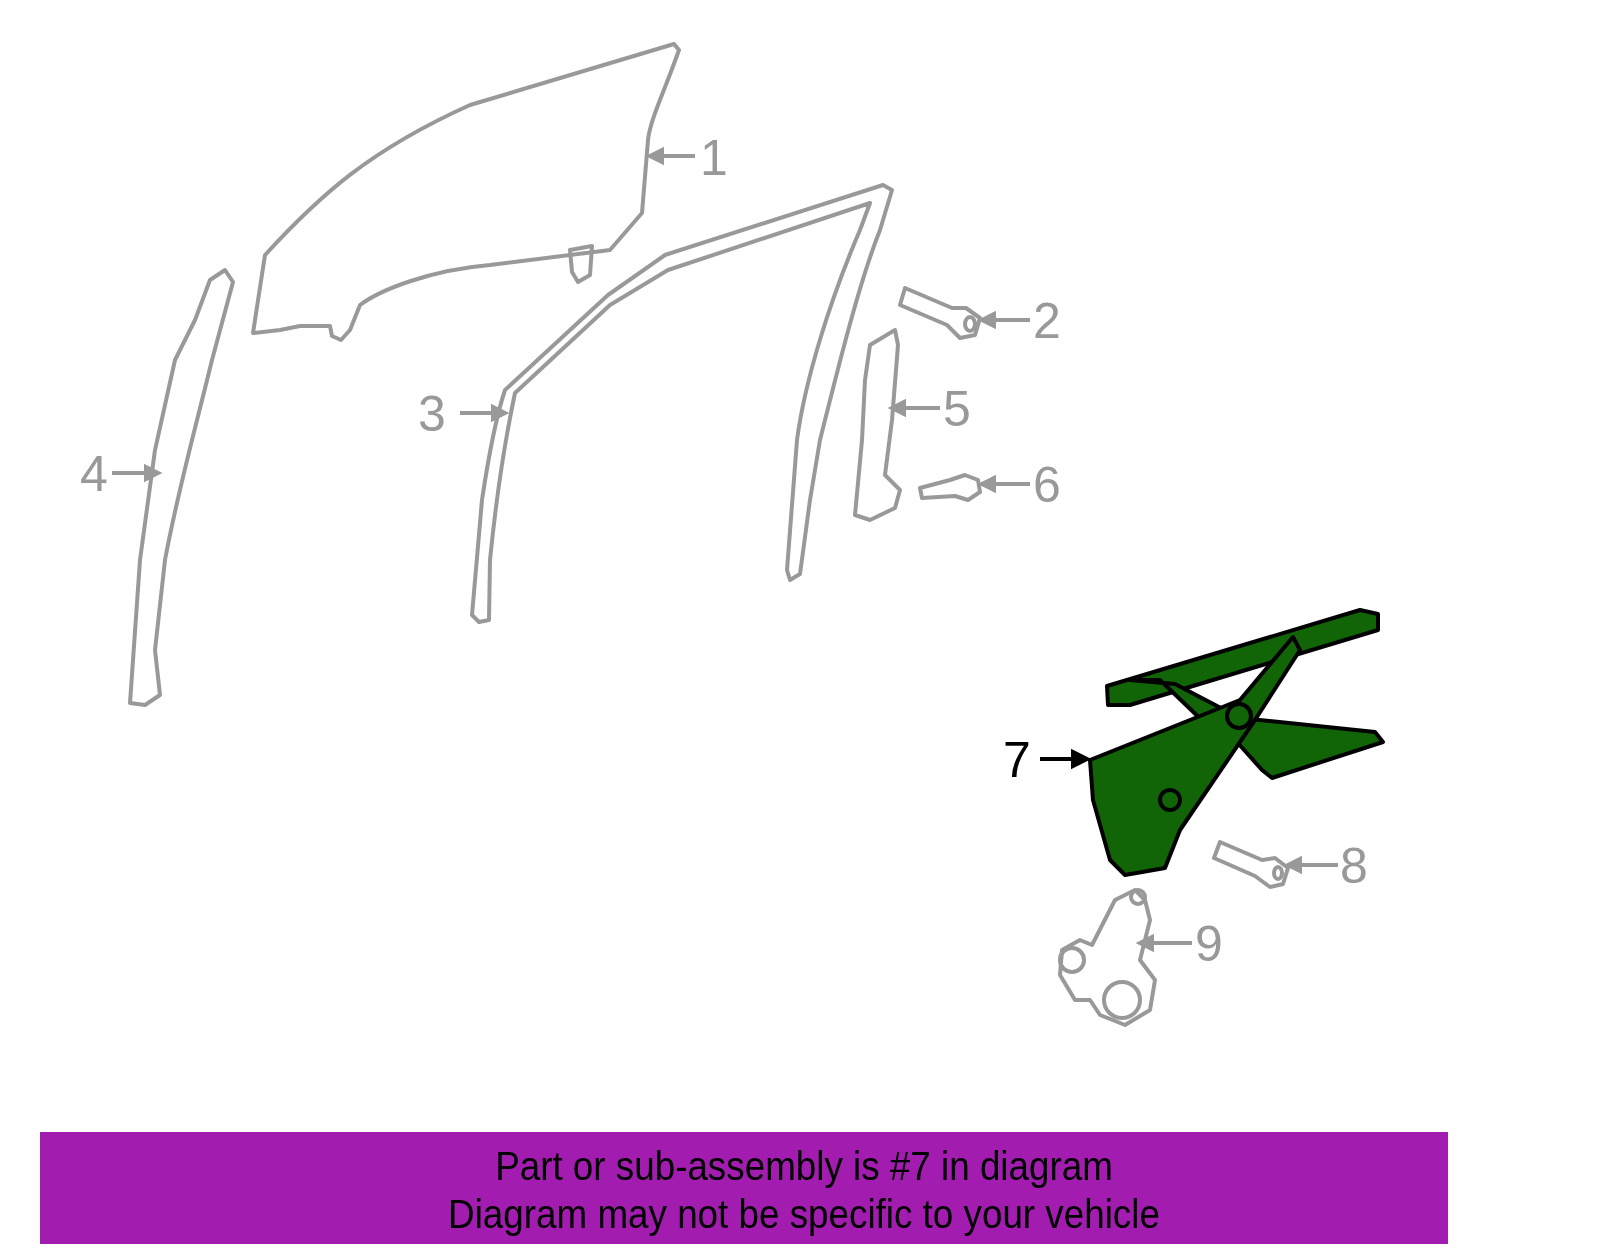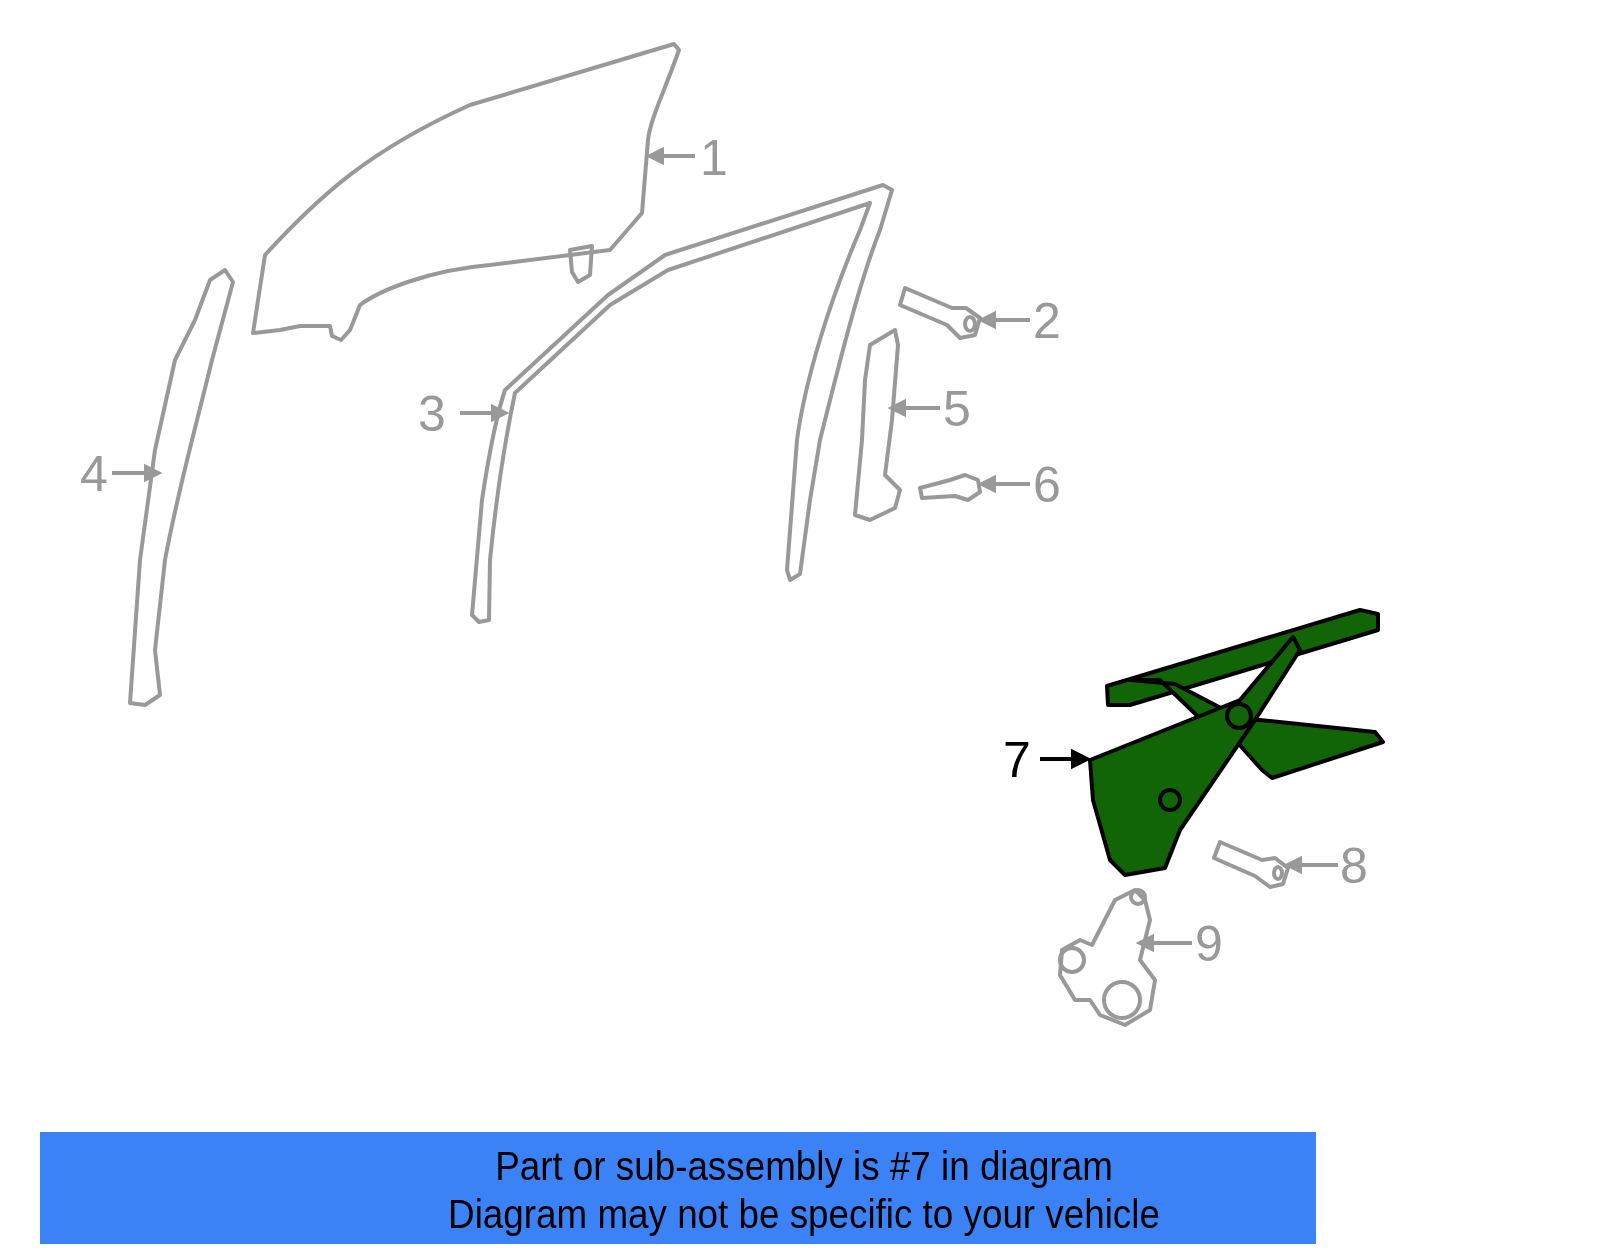--- a/index.html
+++ b/index.html
@@ -1,20 +1,20 @@
 <!DOCTYPE html>
 <html><head>
 <meta charset="utf-8">
 <style>
   html,body{margin:0;padding:0;background:#ffffff;}
   body{width:1600px;height:1249px;position:relative;overflow:hidden;font-family:"Liberation Sans",sans-serif;}
   #diagram{position:absolute;left:0;top:0;width:1600px;height:1249px;}
   .callout{position:absolute;font-family:"Liberation Sans",sans-serif;font-size:50px;line-height:1;color:#999999;}
   .callout.active{color:#000000;}
-  #banner{position:absolute;left:40px;top:1132px;width:1276px;height:112px;background:#3b82f6;}
+  #banner{position:absolute;left:40px;top:1132px;width:1408px;height:112px;background:#a21caf;}
   .banner-line{position:absolute;left:0;width:1528px;text-align:center;font-size:40px;color:#000;transform:scaleX(0.92);transform-origin:center;}
 </style>
 </head>
 <body>
 
 <svg id="diagram" viewBox="0 0 1600 1249" xmlns="http://www.w3.org/2000/svg">
   <g fill="none" stroke="#999" stroke-width="4" stroke-linejoin="round" stroke-linecap="round">
 
     <g>
       <path d="M253,333 L265,255 C320,195 370,150 470,105 L674,44 L679,50 C665,90 650,120 648,140 L642,213 L610,250 L490,265 C430,270 380,290 360,305 L350,330 L341,340 L332,336 L330,326 L300,326 L280,330 Z"></path>

